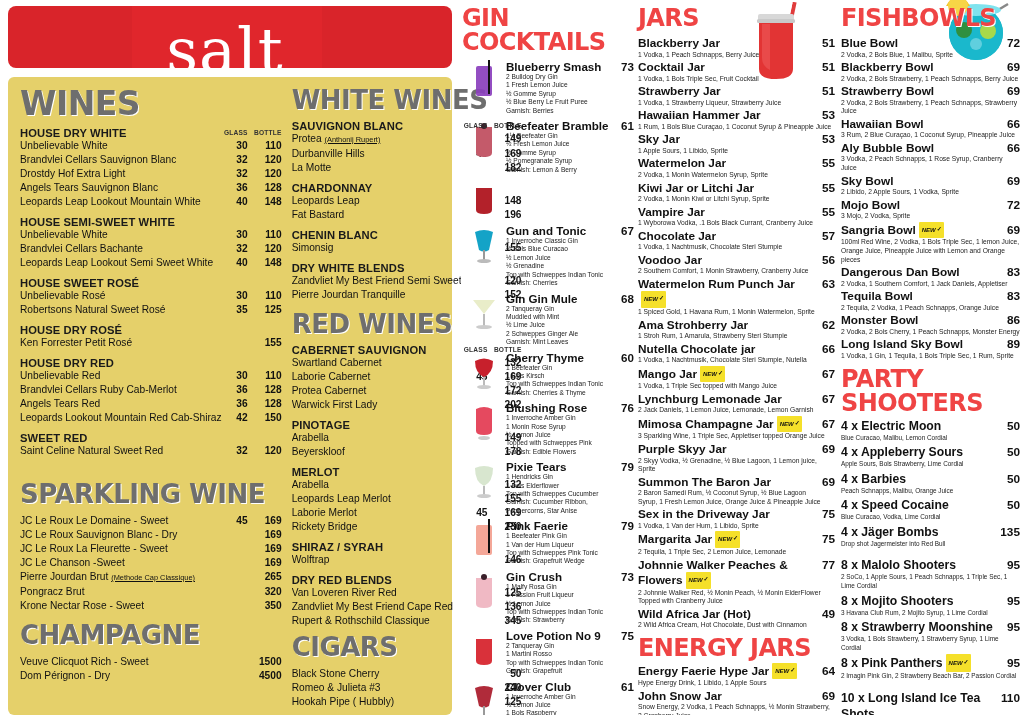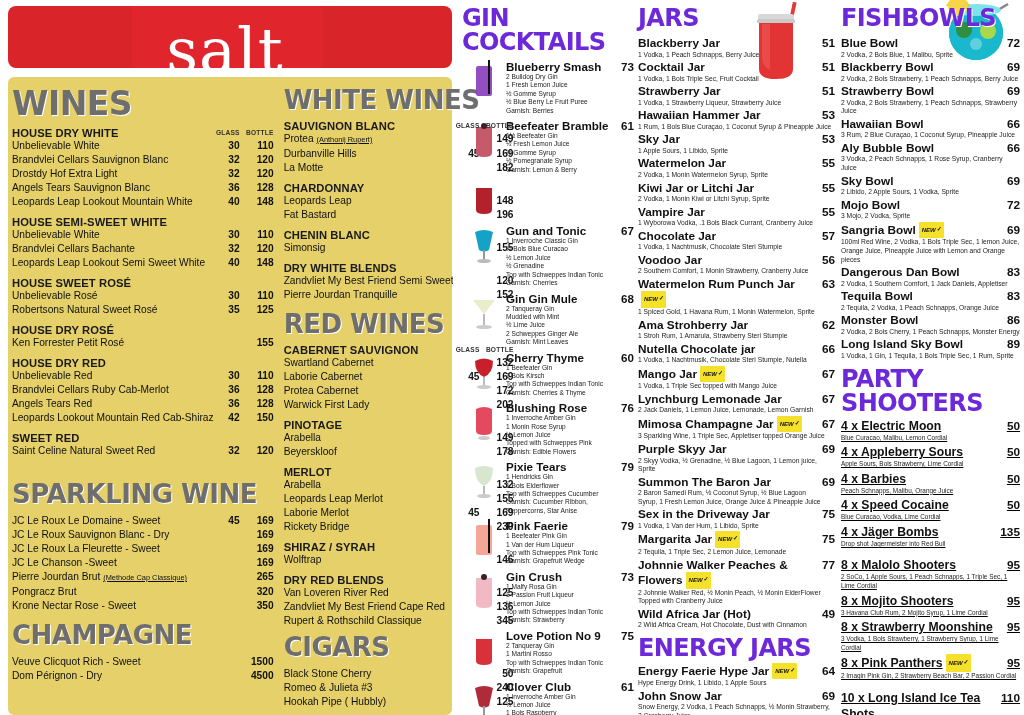--- a/index.html
+++ b/index.html
@@ -35,21 +35,21 @@
     font-weight: 400;
     letter-spacing: 1px;
     line-height: 1;
   }
 
   .wines-card {
     background: #e5d06a;
     border-radius: 6px;
     flex: 1;
     display: flex;
-    padding: 8px 10px 6px 4px;
+    padding: 8px 10px 6px 12px;
   }
   .wcol { flex: 1; }
   .wcol.right { padding-left: 10px; border-left: 0; }
   .bigtitle {
     font-family: "DejaVu Sans", sans-serif;
     font-weight: 700;
     font-size: 33px;
     color: #6e6e6e;
     letter-spacing: -0.5px;
     line-height: 1.0;
@@ -81,21 +81,21 @@
   
   .col { padding-top: 6px; }
   .col-gin { width: 176px; padding-left: 4px; }
   .col-jars { width: 201px; padding-left: 4px; }
   .col-fish { width: 189px; padding-left: 6px; padding-right: 4px; }
 
   .coltitle {
     font-family: "DejaVu Sans", sans-serif;
     font-weight: 700;
     font-size: 24px;
-    color: #6d28d9;
+    color: #ef4444;
     letter-spacing: -0.6px;
     line-height: 1;
     margin-bottom: 6px;
     text-shadow: 1px 1px 0 #fff;
     position: relative;
     z-index: 2;
   }
   .coltitle.tight { margin-bottom: 3px; }
 
   
@@ -107,21 +107,21 @@
   .ck .hdr .p { font-weight: bold; font-size: 11.6px; color: #111; }
   .ck .ing { font-size: 6.6px; color: #222; line-height: 8.4px; }
 
   
   .it { margin-bottom: 1px; }
   .it .hdr { display: flex; align-items: baseline; }
   .it .hdr .t { flex: 1; font-weight: bold; font-size: 11.8px; color: #111; line-height: 14.5px; }
   .it .hdr .p { font-weight: bold; font-size: 11.8px; color: #111; padding-left: 4px; }
   .it .ing { font-size: 6.7px; color: #222; line-height: 8.6px; }
   .it.shoot .hdr .t { font-size: 12.2px; line-height: 16px; }
-  .it.shoot { margin-bottom: 2px; text-decoration: underline; }
+  .it.shoot { margin-bottom: 2px; }
   .it.shoot .ing { font-size: 6.4px; }
   .gap { height: 7px; }
 
   .newtag {
     display: inline-block;
     background: #f5e02a;
     color: #111;
     font-size: 6px;
     font-weight: bold;
     font-style: italic;

